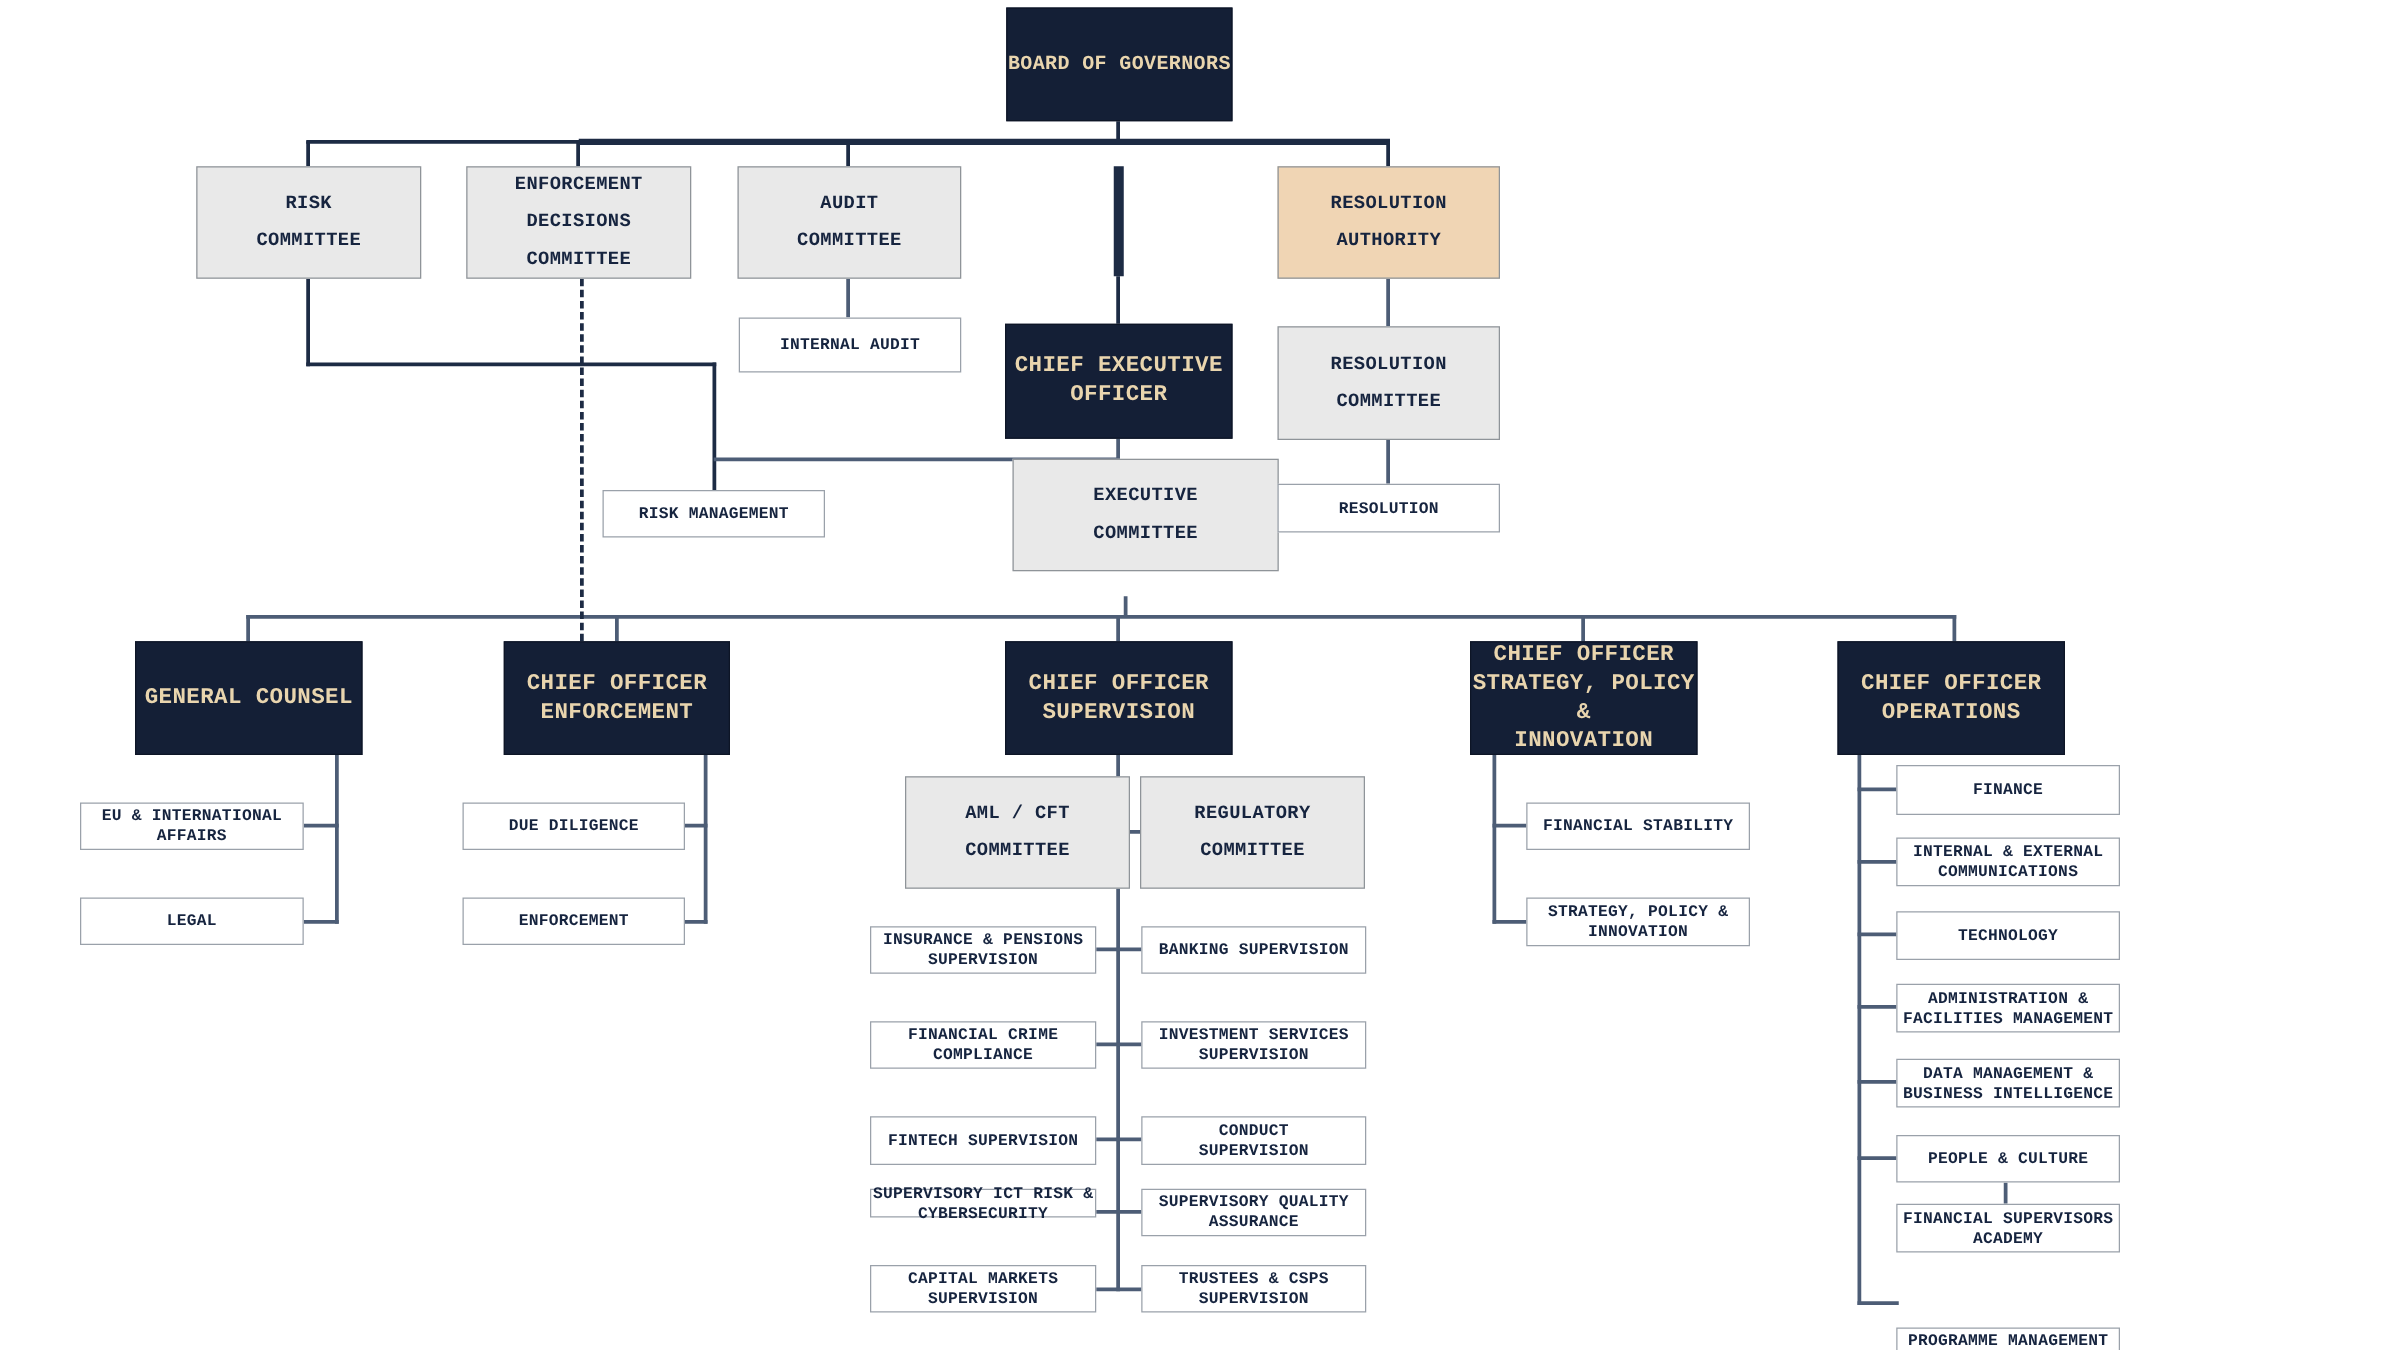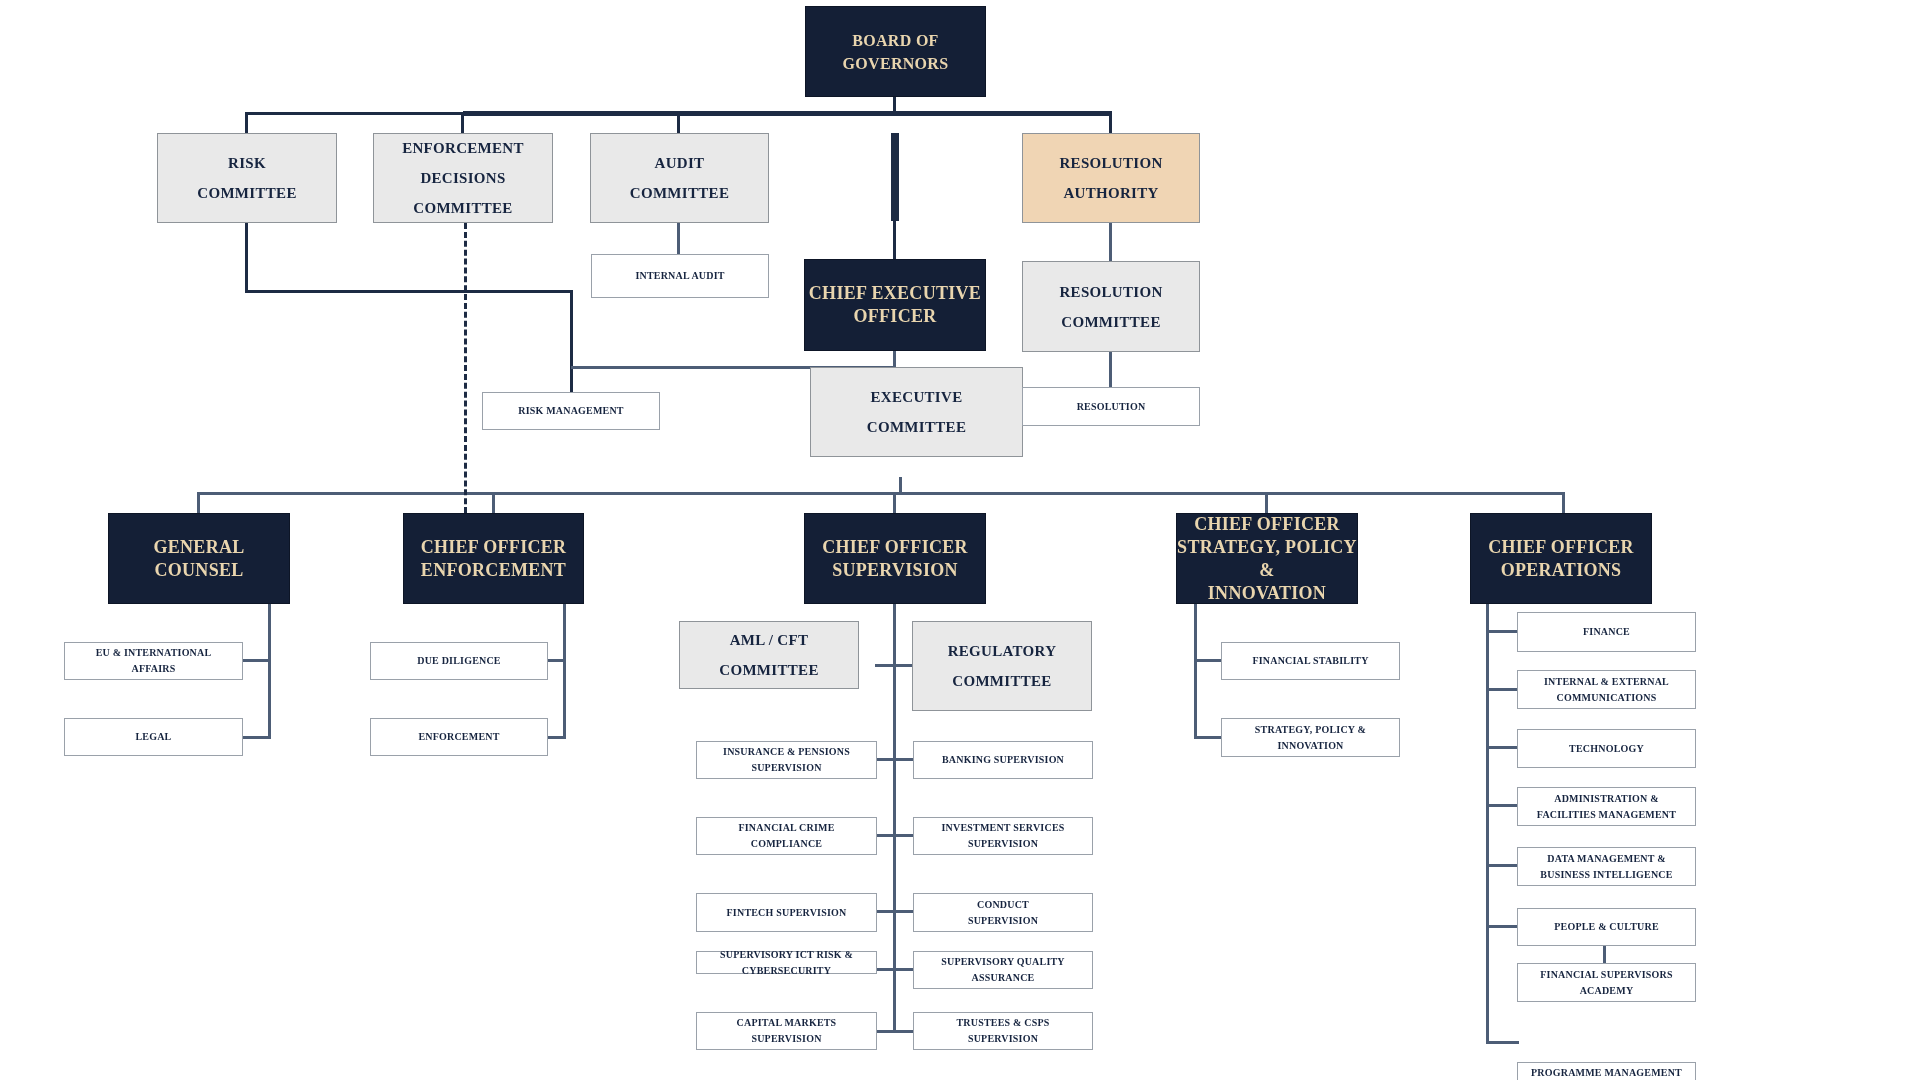--- a/index.html
+++ b/index.html
@@ -1,28 +1,28 @@
 <!DOCTYPE html>
 <html><head>
 <meta charset="utf-8">
 <style>
   html,body{margin:0;padding:0;background:#ffffff;}
   #stage{
     position:relative;width:1920px;height:1080px;background:#ffffff;overflow:hidden;
-    font-family:Liberation Serif, serif;
+    font-family:Liberation Mono, monospace;
   }
   .node{
     position:absolute;display:flex;align-items:center;justify-content:center;
     text-align:center;box-sizing:border-box;white-space:pre-line;
     font-weight:700;text-transform:uppercase;
   }
   .node.navy{background:#141f36;color:#e9d5ae;border:1px solid #0d1526;font-size:18px;line-height:23px;letter-spacing:.3px;}
   .node.gray{background:#e9e9e9;color:#16243f;border:1px solid #8f9499;font-size:15px;line-height:30px;letter-spacing:.3px;}
   .node.tan{background:#f0d5b4;color:#16243f;border:1px solid #8f9499;font-size:15px;line-height:30px;letter-spacing:.3px;}
-  .node.white{background:#ffffff;color:#16243f;border:1px solid #9aa1aa;font-size:10px;line-height:16px;letter-spacing:.2px;}
+  .node.white{background:#ffffff;color:#16243f;border:1px solid #9aa1aa;font-size:13px;line-height:16px;letter-spacing:.2px;}
   .node.big{font-size:16px;}
   .line{position:absolute;}
   .line.slate{background:#4d5d76;}
   .line.dark{background:#1d2b44;}
   .line.dashed{background:transparent;border-left:3px dashed #1d2b44;}
 </style>
 </head>
 <body>
 
 <div id="stage">
@@ -103,21 +103,21 @@
     <div class="node navy" style="left: 1176px; top: 513px; width: 182px; height: 91px;">CHIEF OFFICER
 STRATEGY, POLICY &amp;
 INNOVATION</div>
     <div class="node navy" style="left: 1470px; top: 513px; width: 182px; height: 91px;">CHIEF OFFICER
 OPERATIONS</div>
     <div class="node white" style="left: 64px; top: 642px; width: 179px; height: 38px;">EU &amp; INTERNATIONAL
 AFFAIRS</div>
     <div class="node white" style="left: 64px; top: 718px; width: 179px; height: 38px;">LEGAL</div>
     <div class="node white" style="left: 370px; top: 642px; width: 178px; height: 38px;">DUE DILIGENCE</div>
     <div class="node white" style="left: 370px; top: 718px; width: 178px; height: 38px;">ENFORCEMENT</div>
-    <div class="node gray" style="left: 679px; top: 621px; width: 180px; height: 68px;">AML / CFT
+    <div class="node gray" style="left: 724px; top: 621px; width: 180px; height: 90px;">AML / CFT
 COMMITTEE</div>
     <div class="node gray" style="left: 912px; top: 621px; width: 180px; height: 90px;">REGULATORY
 COMMITTEE</div>
     <div class="node white" style="left: 696px; top: 741px; width: 181px; height: 38px;">INSURANCE &amp; PENSIONS
 SUPERVISION</div>
     <div class="node white" style="left: 913px; top: 741px; width: 180px; height: 38px;">BANKING SUPERVISION</div>
     <div class="node white" style="left: 696px; top: 817px; width: 181px; height: 38px;">FINANCIAL CRIME
 COMPLIANCE</div>
     <div class="node white" style="left: 913px; top: 817px; width: 180px; height: 38px;">INVESTMENT SERVICES
 SUPERVISION</div>

